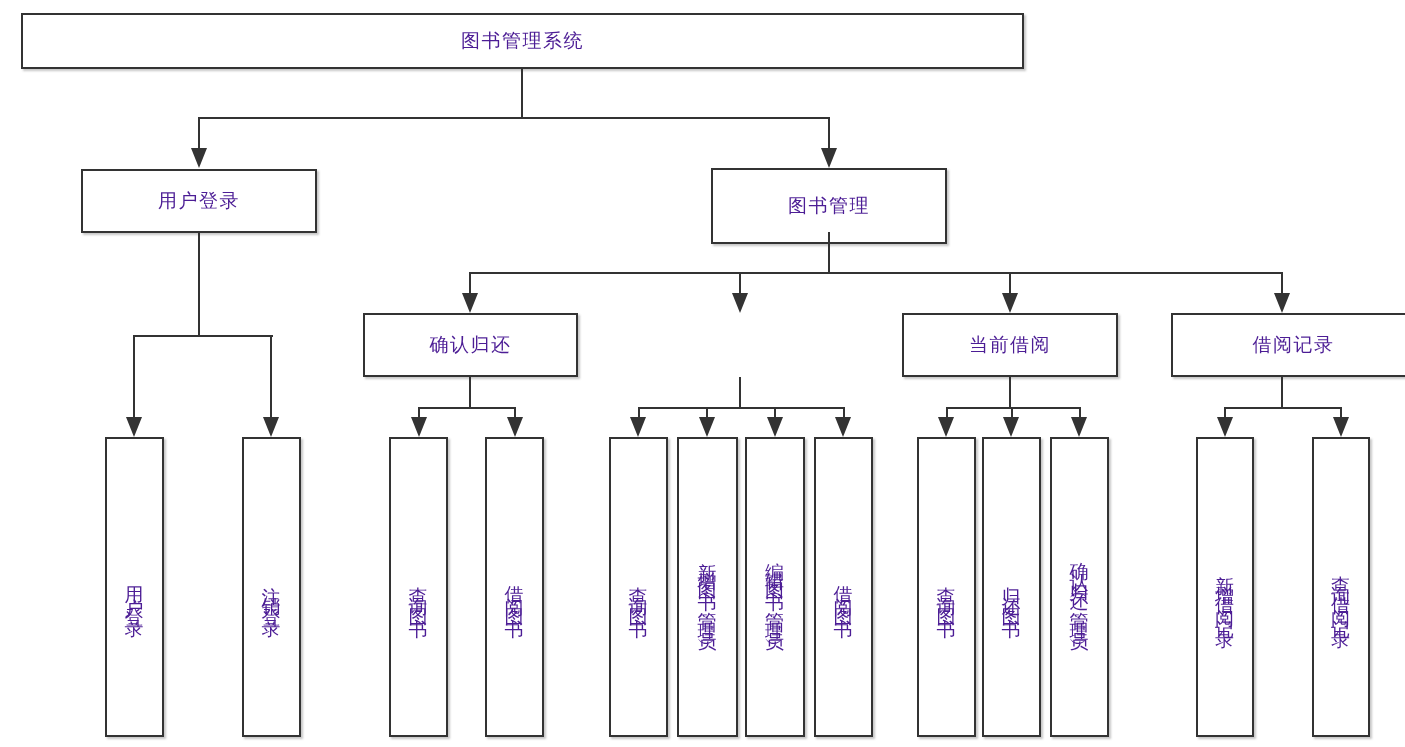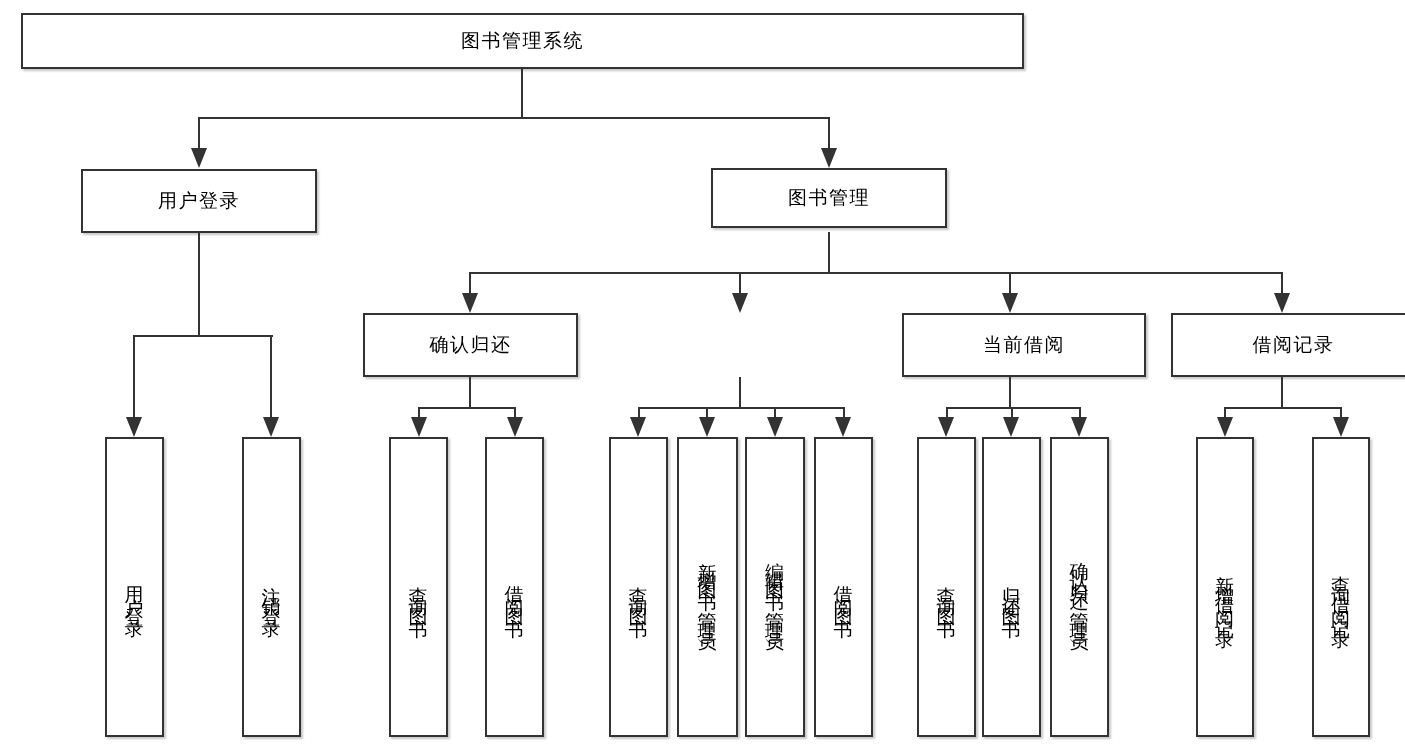--- a/index.html
+++ b/index.html
@@ -2,21 +2,21 @@
 <html><head>
 <meta charset="utf-8">
 <style>
   html,body{margin:0;padding:0;background:#fff;}
   .stage{
     position:relative;width:1405px;height:747px;background:#ffffff;
     font-family:"Liberation Sans","DejaVu Sans",sans-serif;overflow:hidden;
   }
   .box{
     position:absolute;box-sizing:border-box;background:#ffffff;
-    border:2px solid #333333;color:#000000;
+    border:2px solid #333333;color:#4c1d95;
     display:flex;align-items:center;justify-content:center;
     box-shadow:2px 2px 2px rgba(130,130,130,.45);
   }
   .box.h{font-size:19px;letter-spacing:1.5px;}
   .box.v .lbl{
     writing-mode:vertical-rl;text-orientation:mixed;
     font-size:19px;letter-spacing:11px;line-height:1;
     padding-top:11px; 
   }
   .box.v.tight .lbl{letter-spacing:10px;padding-top:10px;}
@@ -38,28 +38,28 @@
 
 <div class="stage">
 
   <div class="box h" style="left:21px;top:13px;width:1003px;height:56px">
     <span class="lbl">图书管理系统</span>
   </div>
 
   <div class="box h" style="left:81px;top:169px;width:236px;height:64px">
     <span class="lbl">用户登录</span>
   </div>
-  <div class="box h" style="left:711px;top:168px;width:236px;height:60px">
+  <div class="box h" style="left:711px;top:168px;width:236px;height:76px">
     <span class="lbl">图书管理</span>
   </div>
 
   <div class="box h" style="left:363px;top:313px;width:215px;height:64px">
     <span class="lbl">确认归还</span>
   </div>
-  <div class="box h" style="left:902px;top:313px;width:244px;height:64px">
+  <div class="box h" style="left:902px;top:313px;width:216px;height:64px">
     <span class="lbl">当前借阅</span>
   </div>
   <div class="box h" style="left:1171px;top:313px;width:245px;height:64px">
     <span class="lbl">借阅记录</span>
   </div>
 
   <div class="box v" style="left:105px;top:437px;width:59px;height:300px">
     <span class="lbl">用户登录</span>
   </div>
   <div class="box v" style="left:242px;top:437px;width:59px;height:300px">

